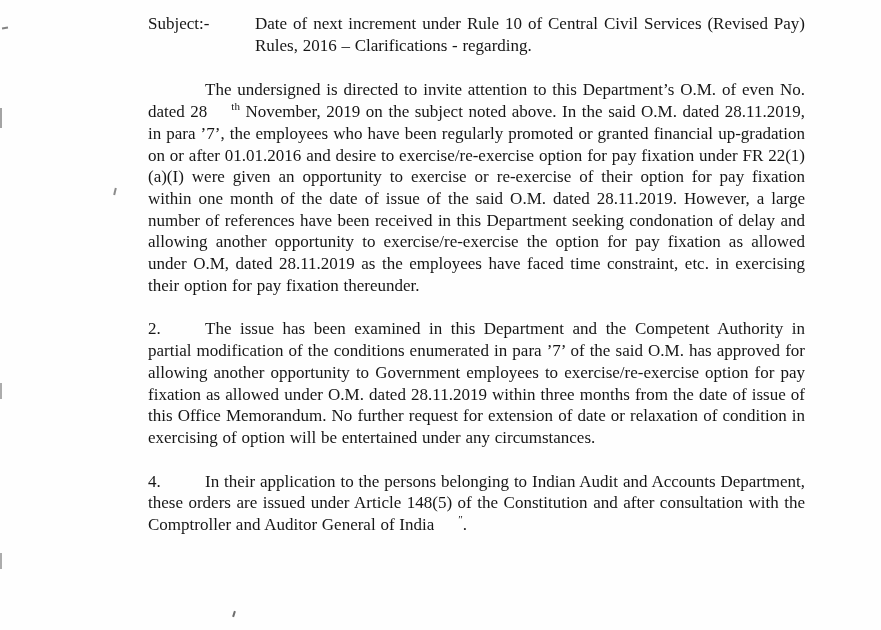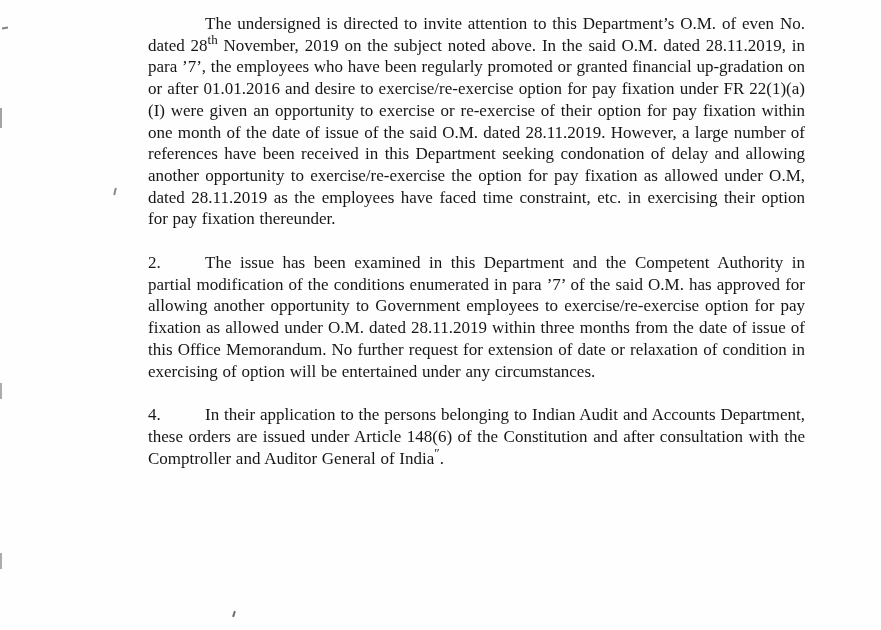--- a/index.html
+++ b/index.html
@@ -43,53 +43,58 @@
   }
   .first-indent {
     text-indent: 57px;
   }
   .num {
     display: inline-block;
     width: 57px;
     text-indent: 0;
   }
   sup.small {
-    font-size: 13px;
+    font-size: 11px;
     vertical-align: super;
     line-height: 0;
+    margin-left: 24px;
   }
   
   .artifact {
     position: absolute;
     background: #5a5a5a;
   }
   .a1 { left: 2px;  top: 27px;  width: 6px; height: 2px; transform: rotate(-8deg); opacity: .75; }
   .a2 { left: 0px;  top: 108px; width: 2px; height: 20px; opacity: .55; }
   .a3 { left: 114px; top: 188px; width: 2px; height: 7px; transform: rotate(14deg); opacity: .7; }
   .a4 { left: 0px;  top: 383px; width: 2px; height: 16px; opacity: .5; }
   .a5 { left: 0px;  top: 553px; width: 2px; height: 16px; opacity: .5; }
   .a6 { left: 233px; top: 611px; width: 2px; height: 6px; transform: rotate(18deg); opacity: .75; background:#3c3c3c; }
 </style>
 </head>
 <body>
 
 <div class="page">
 
+  <div class="para subject">
+    <span class="subject-label">Subject:-</span>
+    <span class="subject-text">Date of next increment under Rule 10 of Central Civil Services (Revised Pay) Rules, 2016 – Clarifications - regarding.</span>
+  </div>
 
   <div class="para first-indent">
     <span>The undersigned is directed to invite attention to this Department’s O.M. of even No. dated 28</span><sup class="small">th</sup><span> November, 2019 on the subject noted above. In the said O.M. dated 28.11.2019, in para ’7’, the employees who have been regularly promoted or granted financial up-gradation on or after 01.01.2016 and desire to exercise/re-exercise option for pay fixation under FR 22(1)(a)(I) were given an opportunity to exercise or re-exercise of their option for pay fixation within one month of the date of issue of the said O.M. dated 28.11.2019. However, a large number of references have been received in this Department seeking condonation of delay and allowing another opportunity to exercise/re-exercise the option for pay fixation as allowed under O.M, dated 28.11.2019 as the employees have faced time constraint, etc. in exercising their option for pay fixation thereunder.</span>
   </div>
 
   <div class="para">
     <span class="num">2.</span><span>The issue has been examined in this Department and the Competent Authority in partial modification of the conditions enumerated in para ’7’ of the said O.M. has approved for allowing another opportunity to Government employees to exercise/re-exercise option for pay fixation as allowed under O.M. dated 28.11.2019 within three months from the date of issue of this Office Memorandum. No further request for extension of date or relaxation of condition in exercising of option will be entertained under any circumstances.</span>
   </div>
 
 
   <div class="para">
-    <span class="num">4.</span><span>In their application to the persons belonging to Indian Audit and Accounts Department, these orders are issued under Article 148(6) of the Constitution and after consultation with the Comptroller and Auditor General of India</span><sup class="small">″</sup><span>.</span>
+    <span class="num">4.</span><span>In their application to the persons belonging to Indian Audit and Accounts Department, these orders are issued under Article 148(5) of the Constitution and after consultation with the Comptroller and Auditor General of India</span><sup class="small">″</sup><span>.</span>
   </div>
 
 </div>
 
 <div class="artifact a1"></div>
 <div class="artifact a2"></div>
 <div class="artifact a3"></div>
 <div class="artifact a4"></div>
 <div class="artifact a5"></div>
 <div class="artifact a6"></div>

